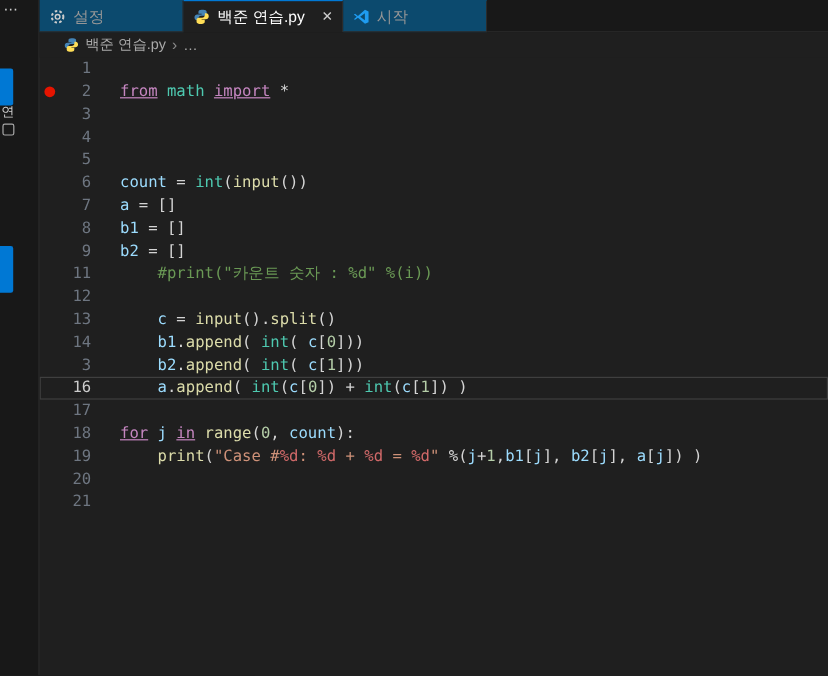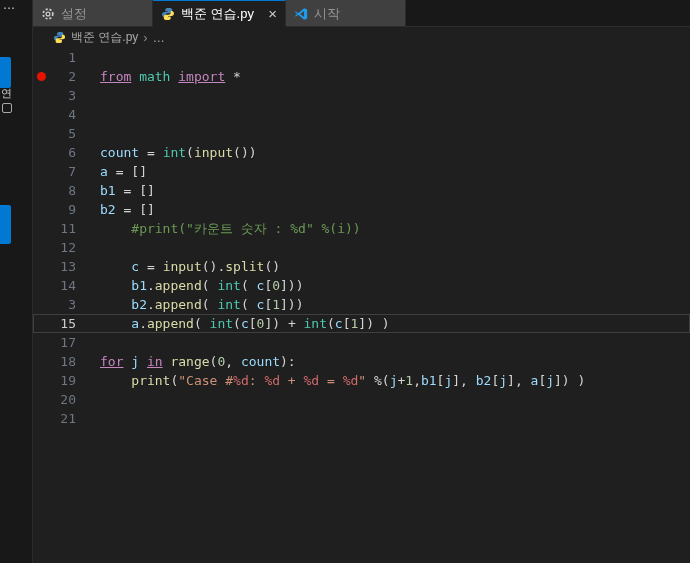--- a/index.html
+++ b/index.html
@@ -17,21 +17,21 @@
   .strip-label { position:absolute; top:86px; left:1px; color:#d0d0d0; font-size:11px; }
   .strip-box { position:absolute; top:103px; left:2px; width:10px; height:10px;
                border:1px solid #a8a8a8; border-radius:2px; }
 
   .main { position:absolute; left:33px; top:0; right:0; bottom:0; display:flex; flex-direction:column; }
 
   
   .tabbar { display:flex; height:27px; background:#181818; flex:none; }
   .tab { display:flex; align-items:center; gap:6px; padding:0 8px;
          border-right:1px solid #2b2b2b; border-top:1px solid transparent;
-         border-bottom:1px solid #2b2b2b; background:#404040; cursor:pointer; }
+         border-bottom:1px solid #2b2b2b; background:#0c4a6e; cursor:pointer; }
   .tab .tlabel { font-size:13px; color:#969696; white-space:nowrap; }
   .tab.active { background:#1f1f1f; border-top-color:#0078d4; border-bottom-color:transparent; }
   .tab.active .tlabel { color:#ffffff; }
   .w1 { width:120px; } .w2 { width:133px; } .w3 { width:120px;align-items:center; }
   .ticon { display:flex; flex:none; align-items:center; }
   .close { margin-left:auto; color:#cccccc; font-size:15px; line-height:1; cursor:pointer; }
   .tab-filler { flex:1; border-bottom:1px solid #2b2b2b; background:#181818; }
 
   
   .breadcrumb { height:21px; display:flex; align-items:center; gap:5px;
@@ -174,21 +174,21 @@
         </div>
         <div class="code-line">
           <span class="gutter"><span>14</span></span>
           <span class="code"><span class="tk-pl">    </span><span class="tk-var">b1</span><span class="tk-pl">.</span><span class="tk-fn">append</span><span class="tk-pl">( </span><span class="tk-cls">int</span><span class="tk-pl">( </span><span class="tk-var">c</span><span class="tk-pl">[</span><span class="tk-num">0</span><span class="tk-pl">]))</span></span>
         </div>
         <div class="code-line">
           <span class="gutter"><span>3</span></span>
           <span class="code"><span class="tk-pl">    </span><span class="tk-var">b2</span><span class="tk-pl">.</span><span class="tk-fn">append</span><span class="tk-pl">( </span><span class="tk-cls">int</span><span class="tk-pl">( </span><span class="tk-var">c</span><span class="tk-pl">[</span><span class="tk-num">1</span><span class="tk-pl">]))</span></span>
         </div>
         <div class="code-line current">
-          <span class="gutter"><span>15</span></span>
+          <span class="gutter"><span>16</span></span>
           <span class="code"><span class="tk-pl">    </span><span class="tk-var">a</span><span class="tk-pl">.</span><span class="tk-fn">append</span><span class="tk-pl">( </span><span class="tk-cls">int</span><span class="tk-pl">(</span><span class="tk-var">c</span><span class="tk-pl">[</span><span class="tk-num">0</span><span class="tk-pl">]) </span><span class="tk-op">+</span><span class="tk-pl"> </span><span class="tk-cls">int</span><span class="tk-pl">(</span><span class="tk-var">c</span><span class="tk-pl">[</span><span class="tk-num">1</span><span class="tk-pl">]) )</span></span>
         </div>
         <div class="code-line">
           <span class="gutter"><span>17</span></span>
           <span class="code"></span>
         </div>
         <div class="code-line">
           <span class="gutter"><span>18</span></span>
           <span class="code"><span class="tk-kw">for</span><span class="tk-pl"> </span><span class="tk-var">j</span><span class="tk-pl"> </span><span class="tk-kw">in</span><span class="tk-pl"> </span><span class="tk-fn">range</span><span class="tk-pl">(</span><span class="tk-num">0</span><span class="tk-pl">, </span><span class="tk-var">count</span><span class="tk-pl">):</span></span>
         </div>

